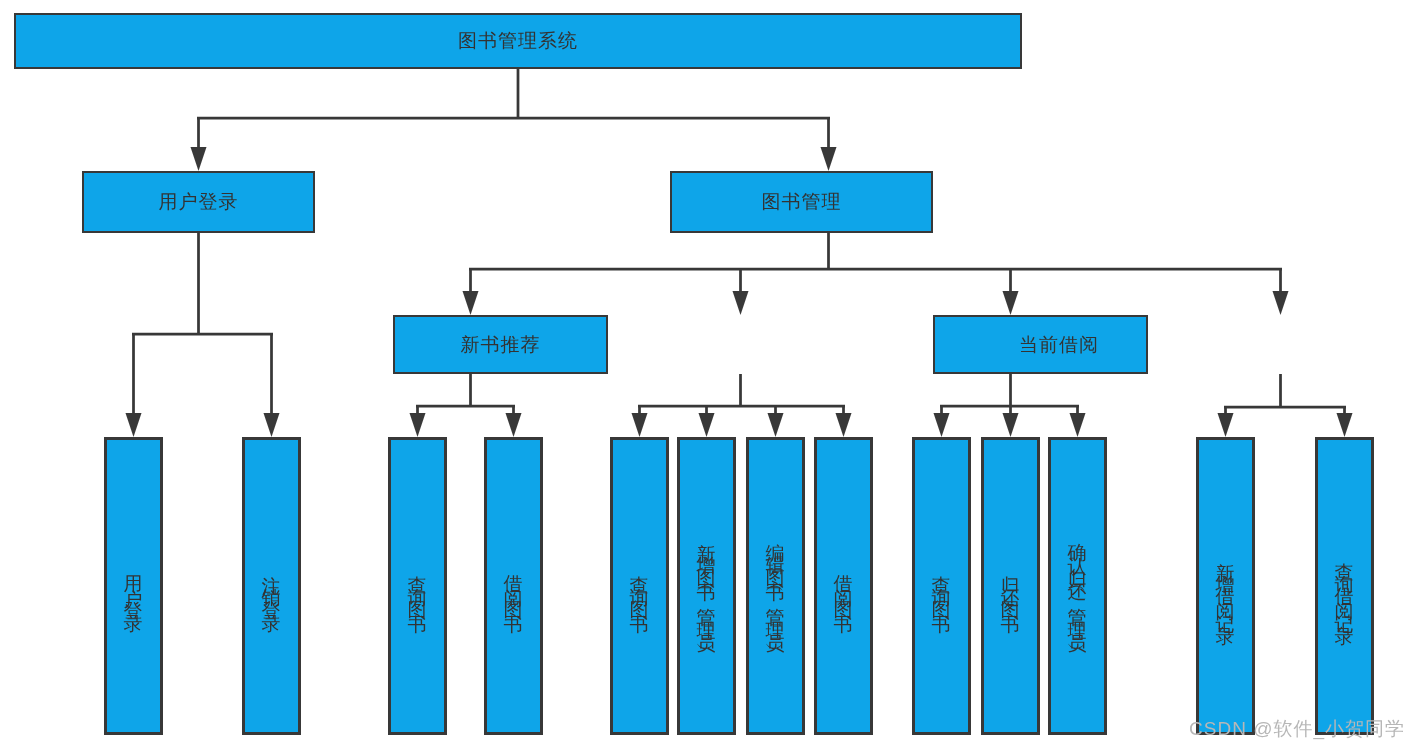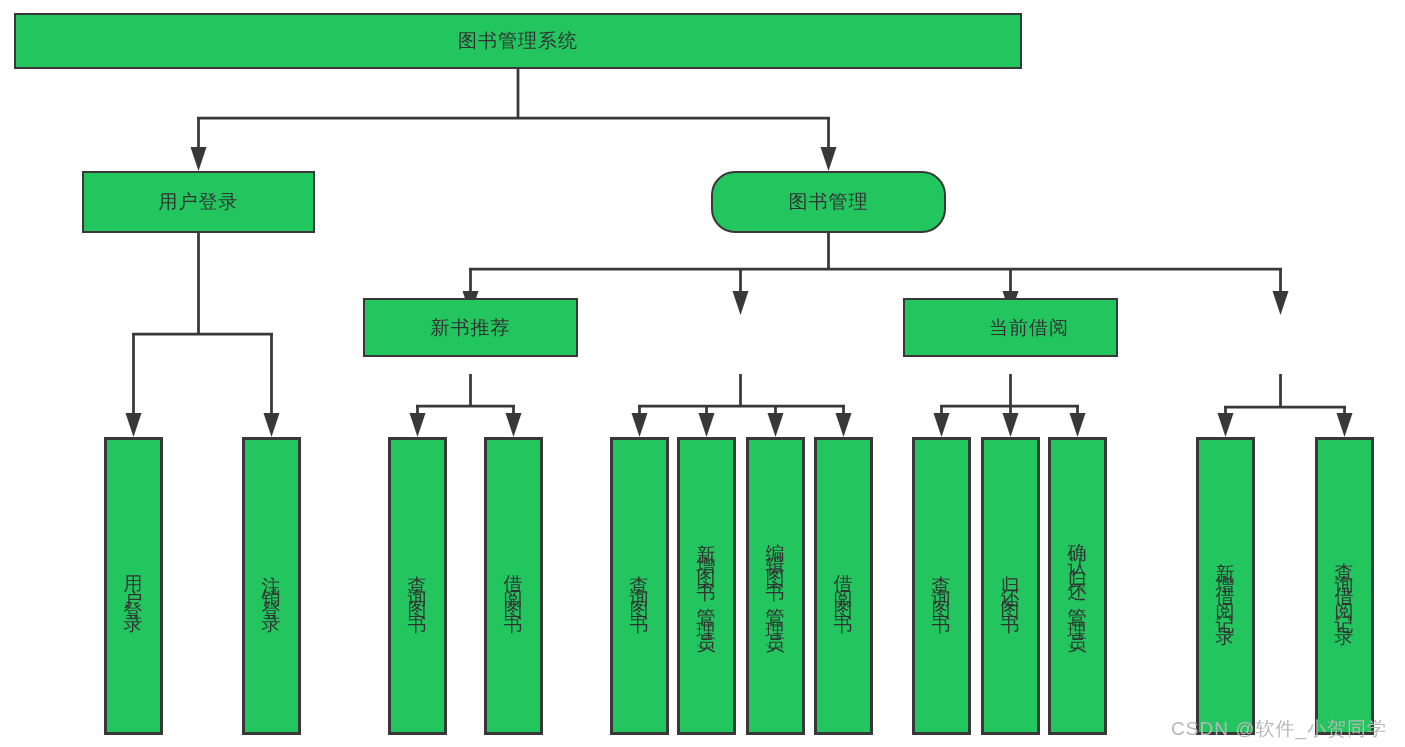--- a/index.html
+++ b/index.html
@@ -14,46 +14,46 @@
     height:747px;
     background:#ffffff;
     overflow:hidden;
     font-family:"Liberation Sans","DejaVu Sans",sans-serif;
   }
   svg.wires{position:absolute;left:0;top:0;z-index:1;}
   svg.wires line, svg.wires path{stroke:var(--line);stroke-width:2.75;fill:none;}
   svg.wires polygon{fill:var(--line);stroke:none;}
   .box{
     position:absolute;
-    background:#22c55e;
+    background:#0ea5e9;
     border:2.5px solid var(--line);
     box-sizing:border-box;
     display:flex;
     align-items:center;
     justify-content:center;
     color:var(--text);
     z-index:2;
   }
   .box span{white-space:nowrap;}
   .root{left:14px;top:13px;width:1008px;height:56px;font-size:19px;letter-spacing:1px;}
   .lvl2{top:171px;height:62px;font-size:19px;letter-spacing:1px;}
-  .lvl3{top:298px;width:215px;height:59px;font-size:19px;letter-spacing:1px;}
+  .lvl3{top:315px;width:215px;height:59px;font-size:19px;letter-spacing:1px;margin-left:30px;}
   .leaf{
     top:437px;width:59px;height:298px;border-width:3px;font-size:19px;
   }
   .leaf span{
     writing-mode:vertical-rl;
     text-orientation:mixed;
     letter-spacing:13px;
     line-height:1;
     white-space:nowrap;
   }
   .watermark{
     position:absolute;
-    right:18px;
+    right:0;
     bottom:5px;
     font-size:19px;
     letter-spacing:1px;
     color:var(--wm);
     z-index:5;
     pointer-events:none;
   }
 </style>
 </head>
 <body>
@@ -122,21 +122,21 @@
     <polygon points="1336.5,413 1352.5,413 1344.5,437"></polygon>
   </svg>
 
   <div class="box root">
     <span>图书管理系统</span>
   </div>
 
   <div class="box lvl2" style="left:82px;width:233px;">
     <span>用户登录</span>
   </div>
-  <div class="box lvl2" style="left:711px;width:235px;border-radius:24px;">
+  <div class="box lvl2" style="left:670px;width:263px;">
     <span>图书管理</span>
   </div>
 
   <div class="box lvl3" style="left:363px;">
     <span>新书推荐</span>
   </div>
   <div class="box lvl3" style="left:903px;padding-left:37px;">
     <span>当前借阅</span>
   </div>
 

